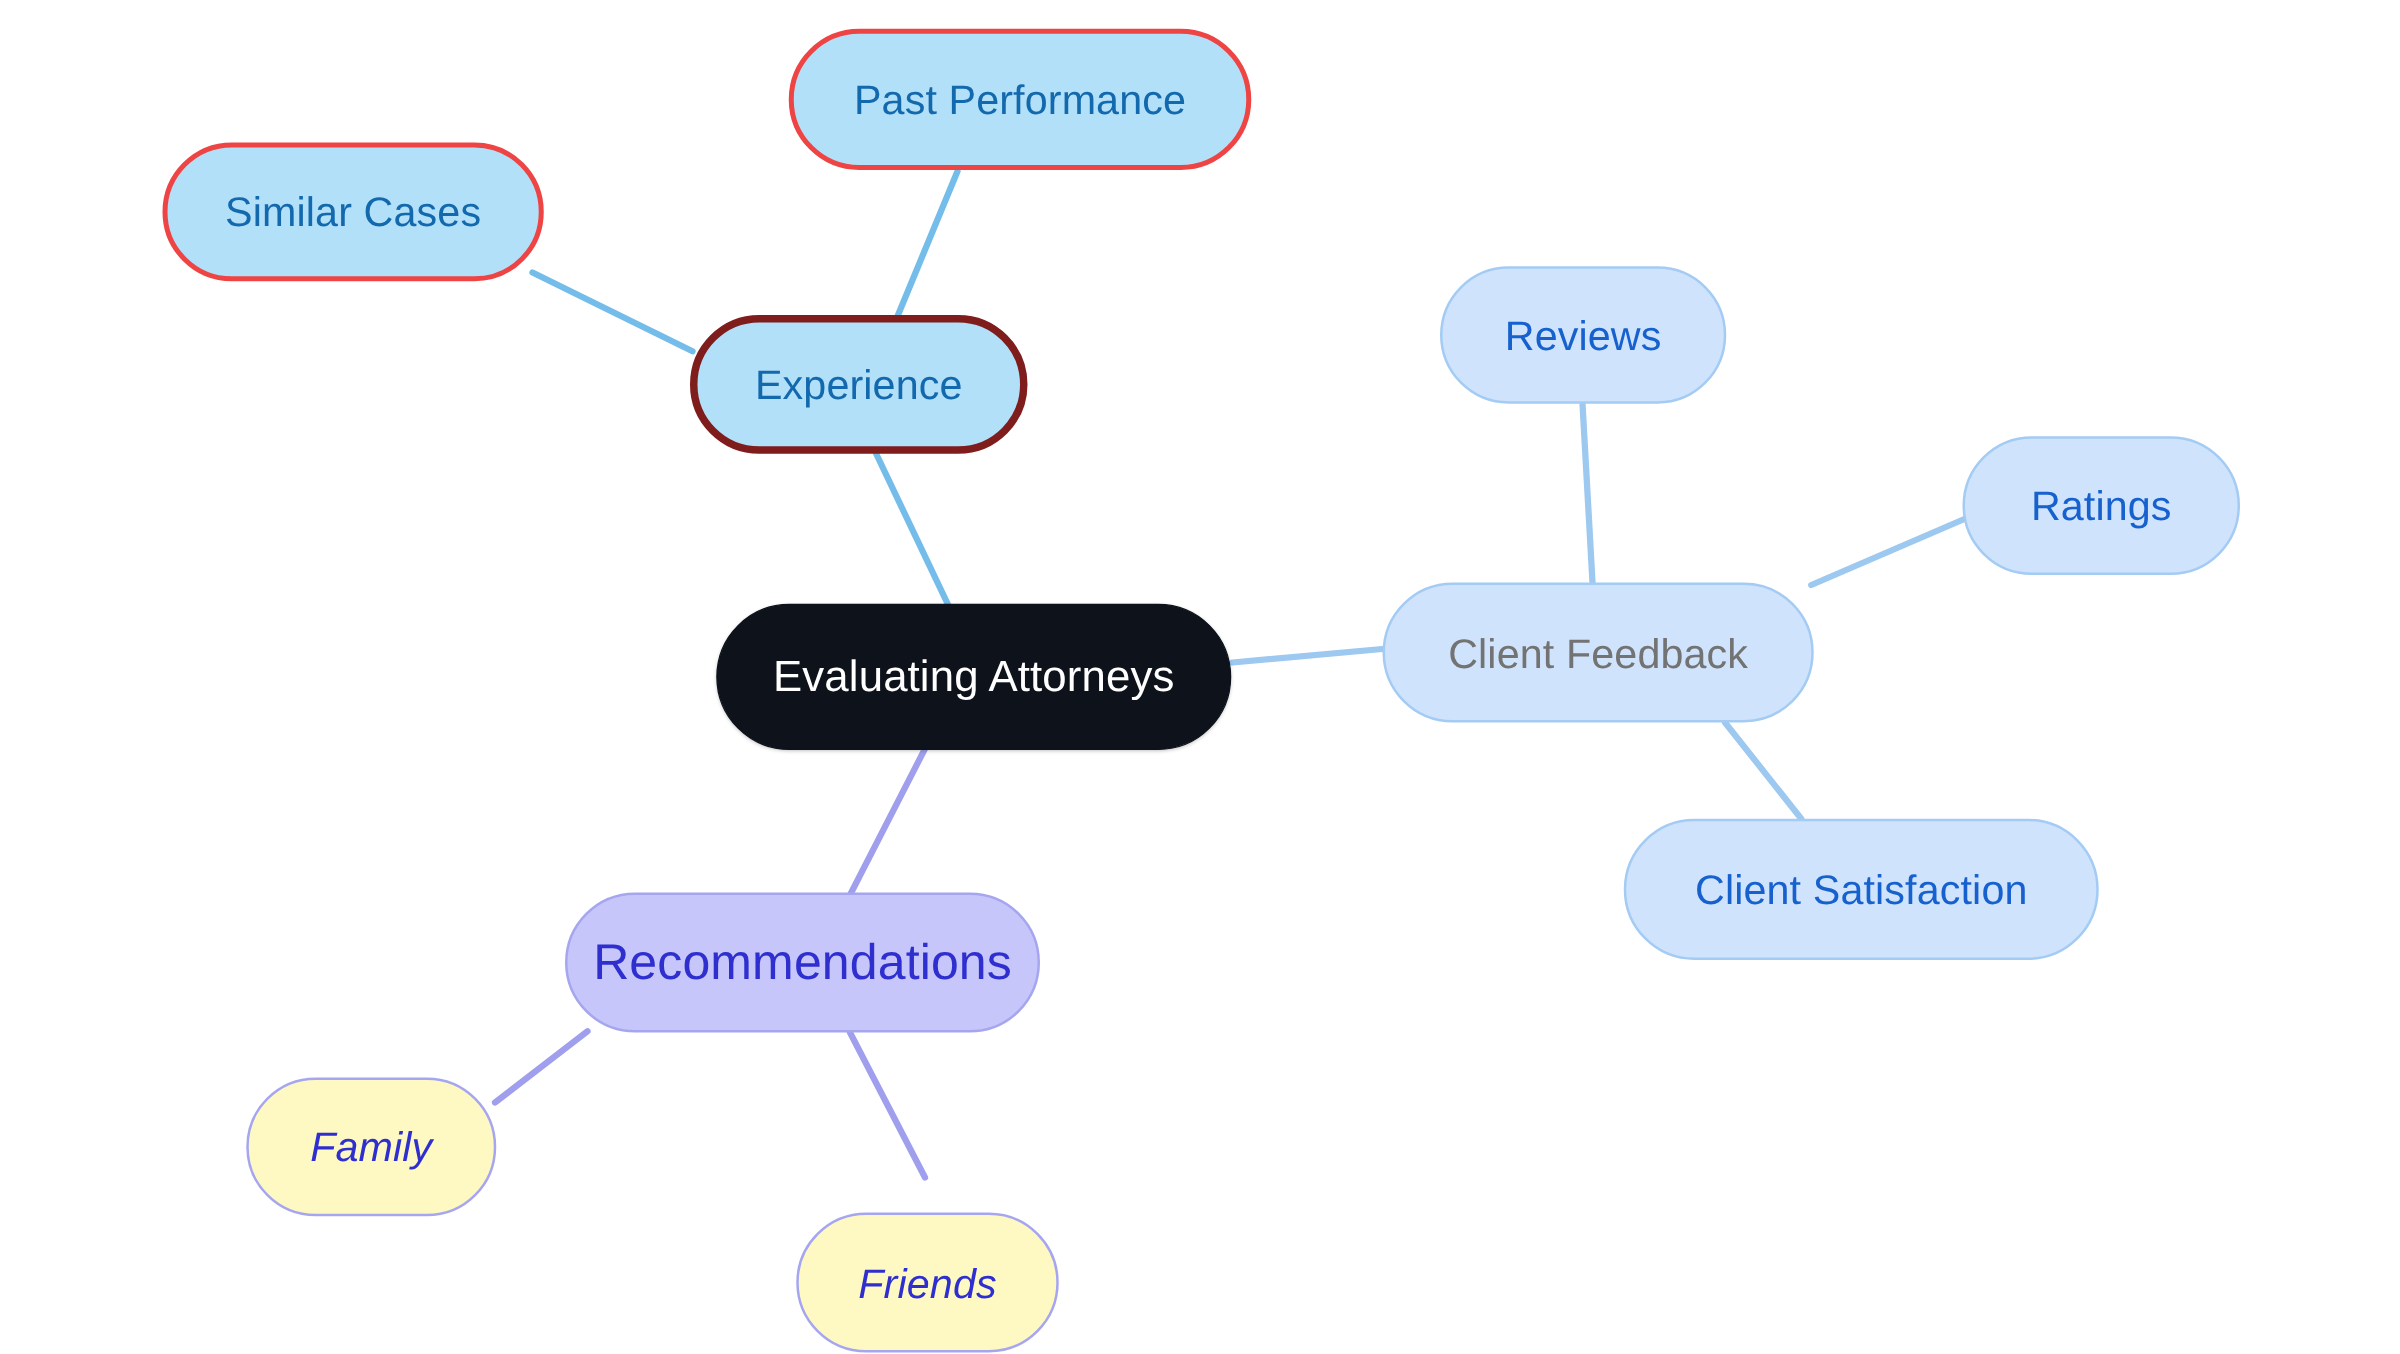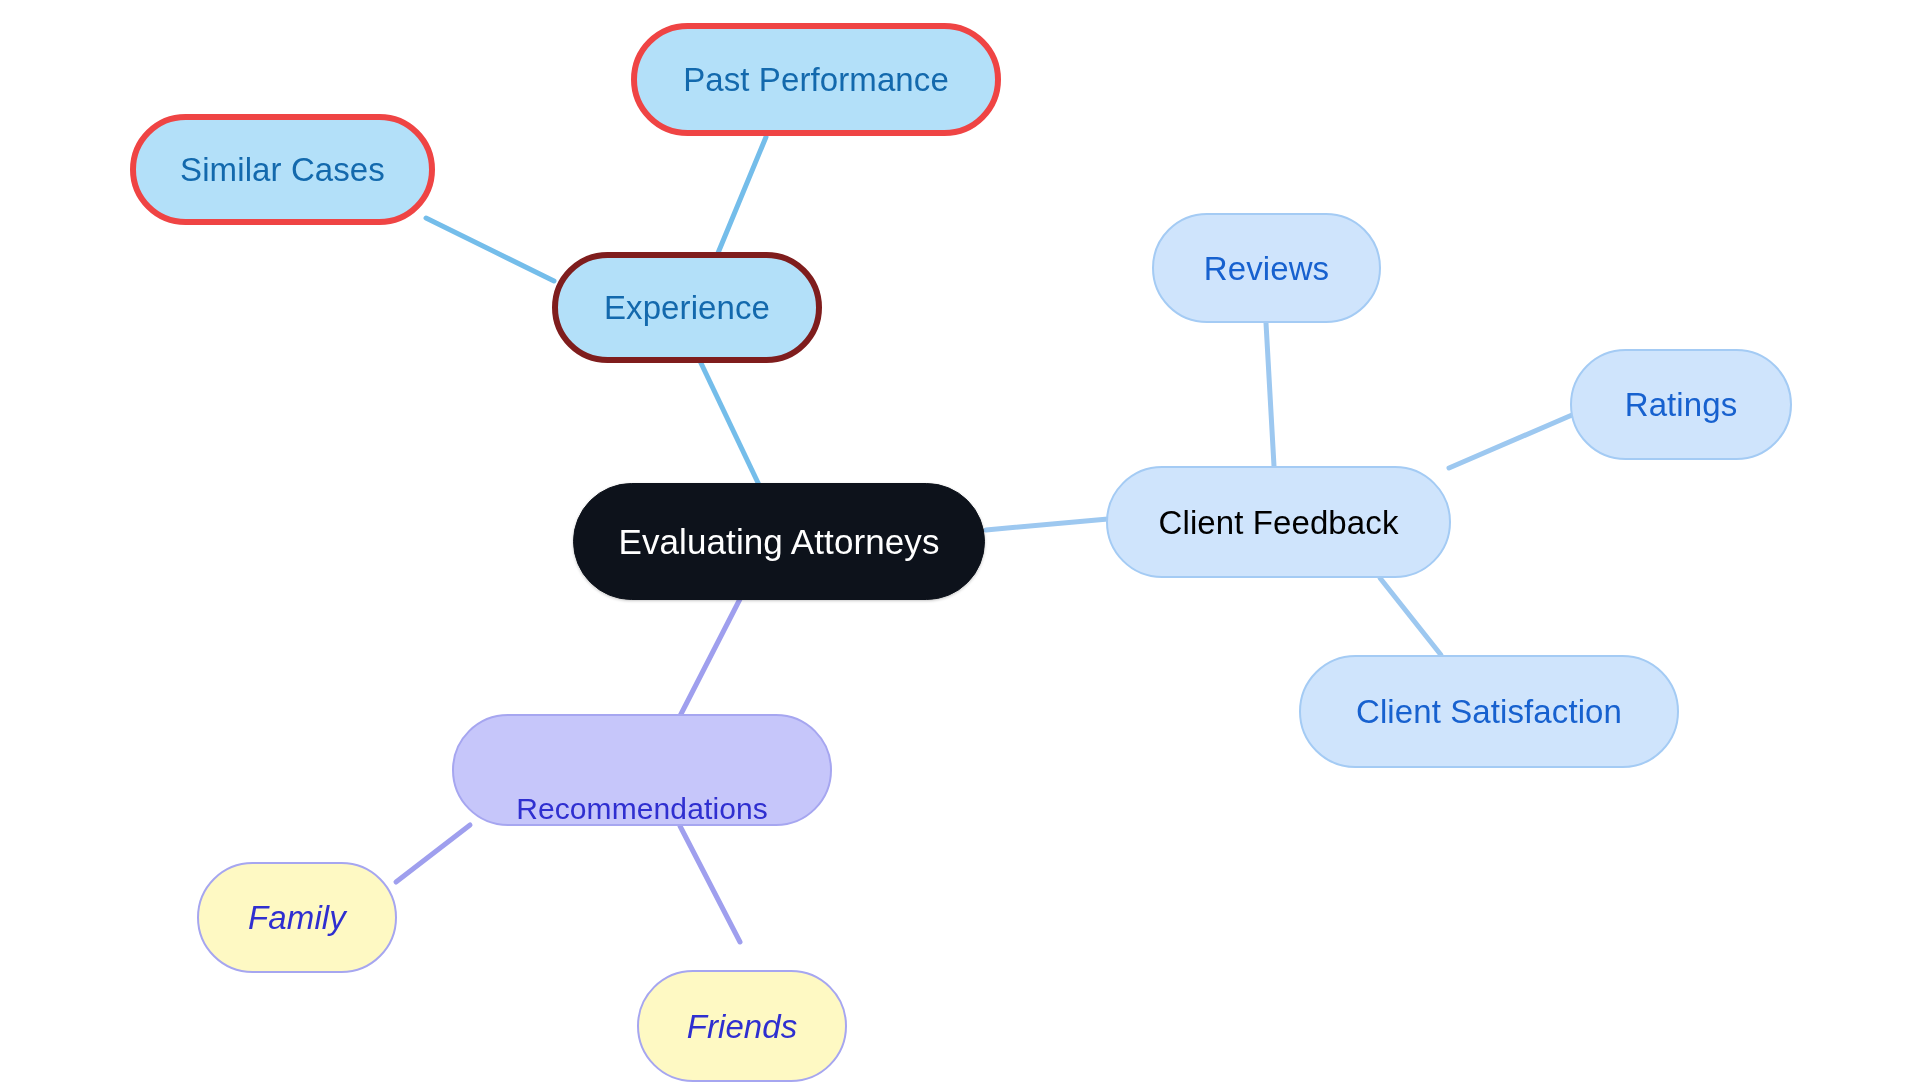--- a/index.html
+++ b/index.html
@@ -49,42 +49,41 @@
     box-shadow: 0 1px 3px rgba(0,0,0,0.22);
   }
   .node.branch-a {
     background: #b3e0f9;
     border: 6px solid #7f1d1d;
     color: #1369ad;
     font-size: 33px;
   }
   .node.branch-a-leaf {
     background: #b3e0f9;
-    border: 6px solid #ef4444;
+    border: 4px solid #ef4444;
     color: #1369ad;
     font-size: 33px;
   }
   .node.branch-b {
     background: #cfe4fc;
     border: 2px solid #a4cbf4;
-    color: #000000;
+    color: #737373;
     font-size: 33px;
   }
   .node.branch-b-leaf {
     background: #cfe4fc;
     border: 2px solid #a4cbf4;
     color: #1761cf;
     font-size: 33px;
   }
   .node.branch-c {
     background: #c6c6fa;
     border: 2px solid #a6a6f0;
     color: #2f2fd0;
-    font-size: 30px;
-    align-items: flex-end;
+    font-size: 40px;
   }
   .node.branch-c-leaf {
     background: #fef9c3;
     border: 2px solid #a6a6f0;
     color: #2f2fd0;
     font-size: 33px;
     font-style: italic;
   }
 </style>
 </head>

